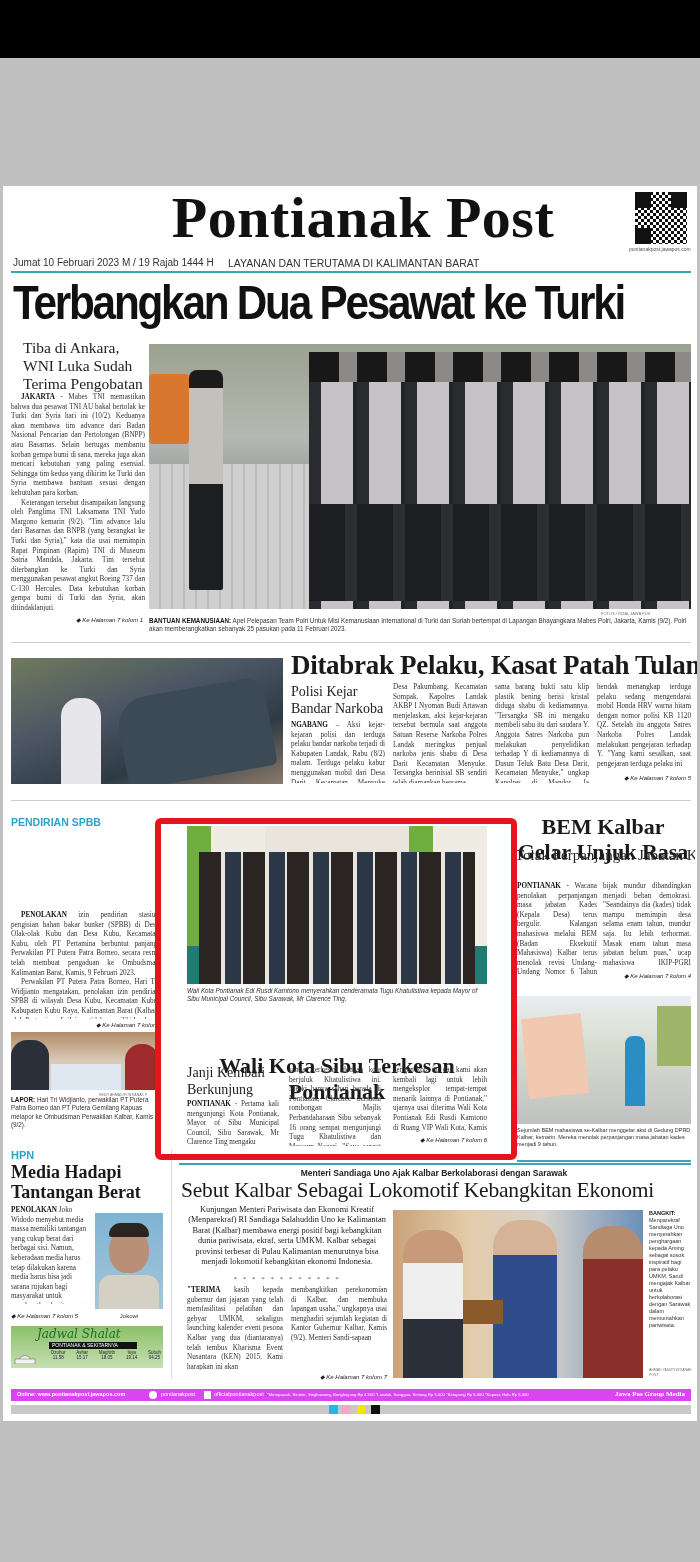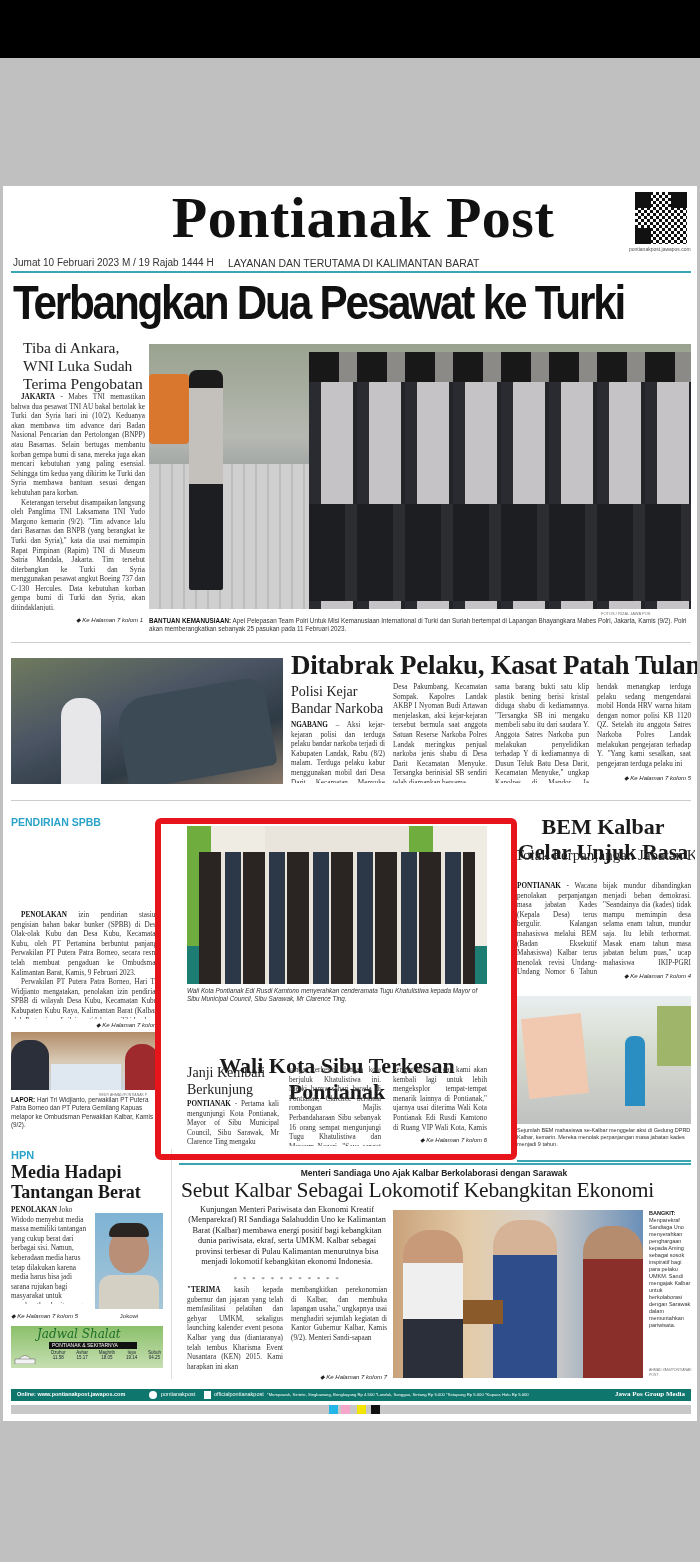--- a/index.html
+++ b/index.html
@@ -24,21 +24,21 @@
   .body b{color:#111}
   .jump{font-family:"Liberation Sans",sans-serif;font-size:6px;font-style:italic;color:#222;text-align:right}
   .caption{font-family:"Liberation Sans",sans-serif;font-size:6.3px;line-height:8.4px;color:#333}
   .caption b{color:#111}
   .photo{background:#888;overflow:hidden}
   .hr{height:1px;background:#ccc}
   .kicker{font-family:"Liberation Sans",sans-serif;font-weight:bold;color:#2aa3c8}
   .serif-bold{font-family:"Liberation Serif",serif;font-weight:bold;color:#1a1a1a}
   .col-div{width:1px;background:#ddd}
   .red-frame{left:152px;top:632px;width:362px;height:342px;border:6px solid #e8141c;border-radius:6px;background:transparent;z-index:5}
-  .footer-bar{left:8px;top:1203px;width:680px;height:12px;background:#0f766e}
+  .footer-bar{left:8px;top:1203px;width:680px;height:12px;background:#d946ef}
   .footer-bar span{font-family:"Liberation Sans",sans-serif;font-size:5.5px;color:#fff;position:absolute;top:2px}
   .colorbar{left:8px;top:1219px;width:680px;height:9px;background:#c8c8c8}
   .swatch{position:absolute;top:0;width:9px;height:9px}
 </style>
 </head>
 <body>
 
 <div class="statusbar"></div>
 <div class="viewer-bg"></div>
 

